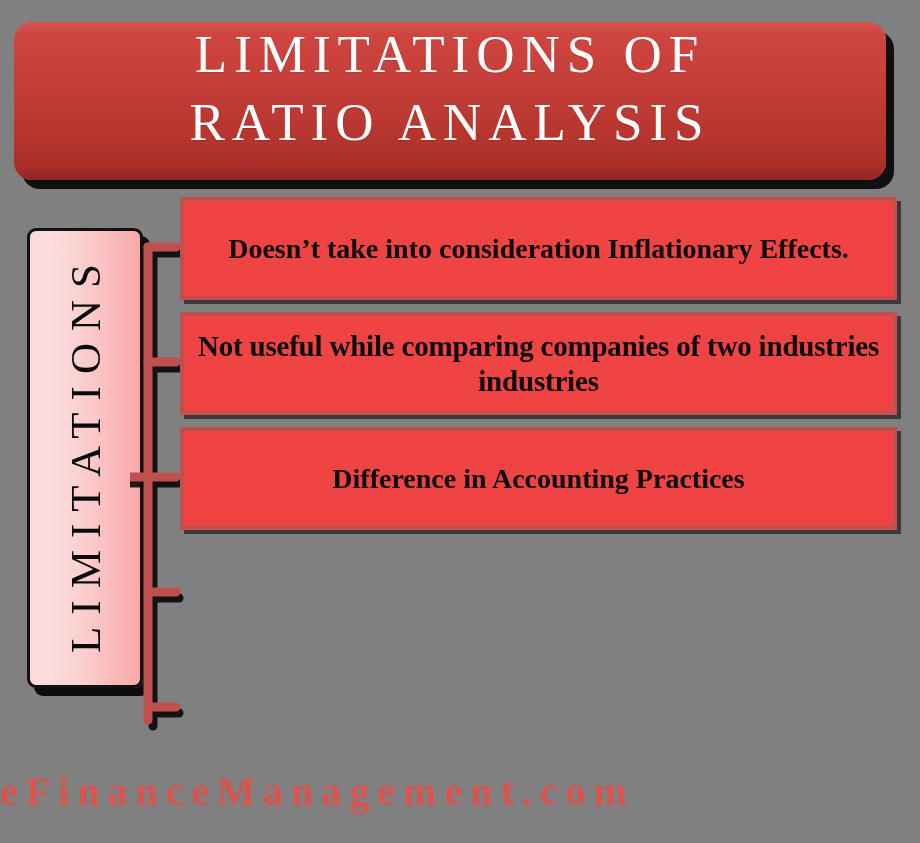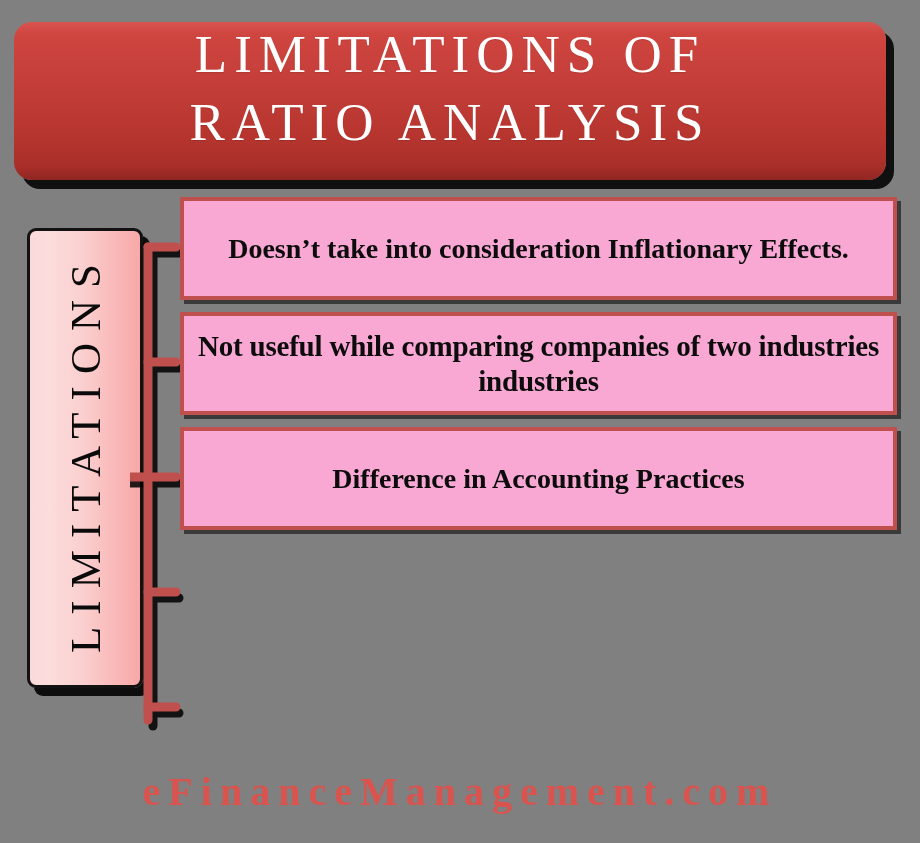--- a/index.html
+++ b/index.html
@@ -96,21 +96,21 @@
   #items-column {
     position: absolute;
     left: 180px;
     top: 197px;
     width: 717px;
   }
   .item-box {
     position: relative;
     height: 103px;
     margin-bottom: 12px;
-    background: #f9a8d4;
+    background: #ef4444;
     border: 4px solid #c0504d;
     box-sizing: border-box;
     display: flex;
     align-items: center;
     justify-content: center;
     padding: 4px 6px;
     box-shadow: 4px 4px 0 rgba(0,0,0,0.55);
   }
   .item-text {
     text-align: center;
@@ -125,21 +125,20 @@
     font-size: 29px;
     letter-spacing: -0.2px;
   }
 
   
   #footer-brand {
     position: absolute;
     left: 0;
     top: 768px;
     width: 920px;
-    text-align: center;
     color: #d9534f;
     font-size: 40px;
     font-weight: bold;
     letter-spacing: 8px;
     font-family: "Liberation Serif", "DejaVu Serif", serif;
   }
 </style>
 </head>
 <body>
 

